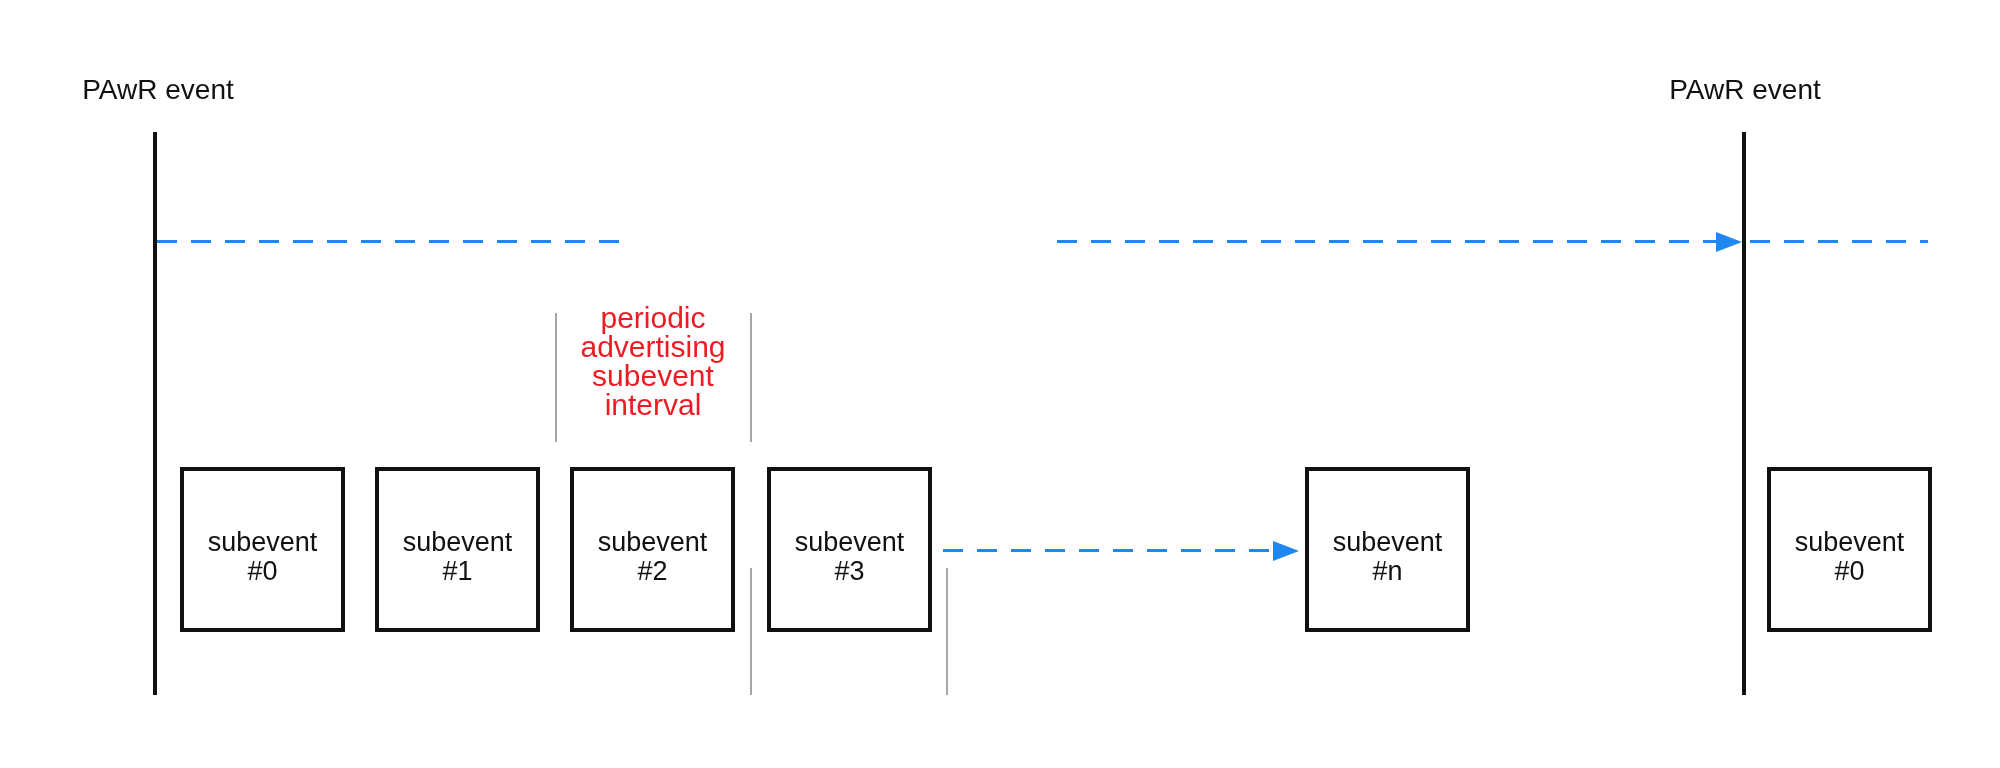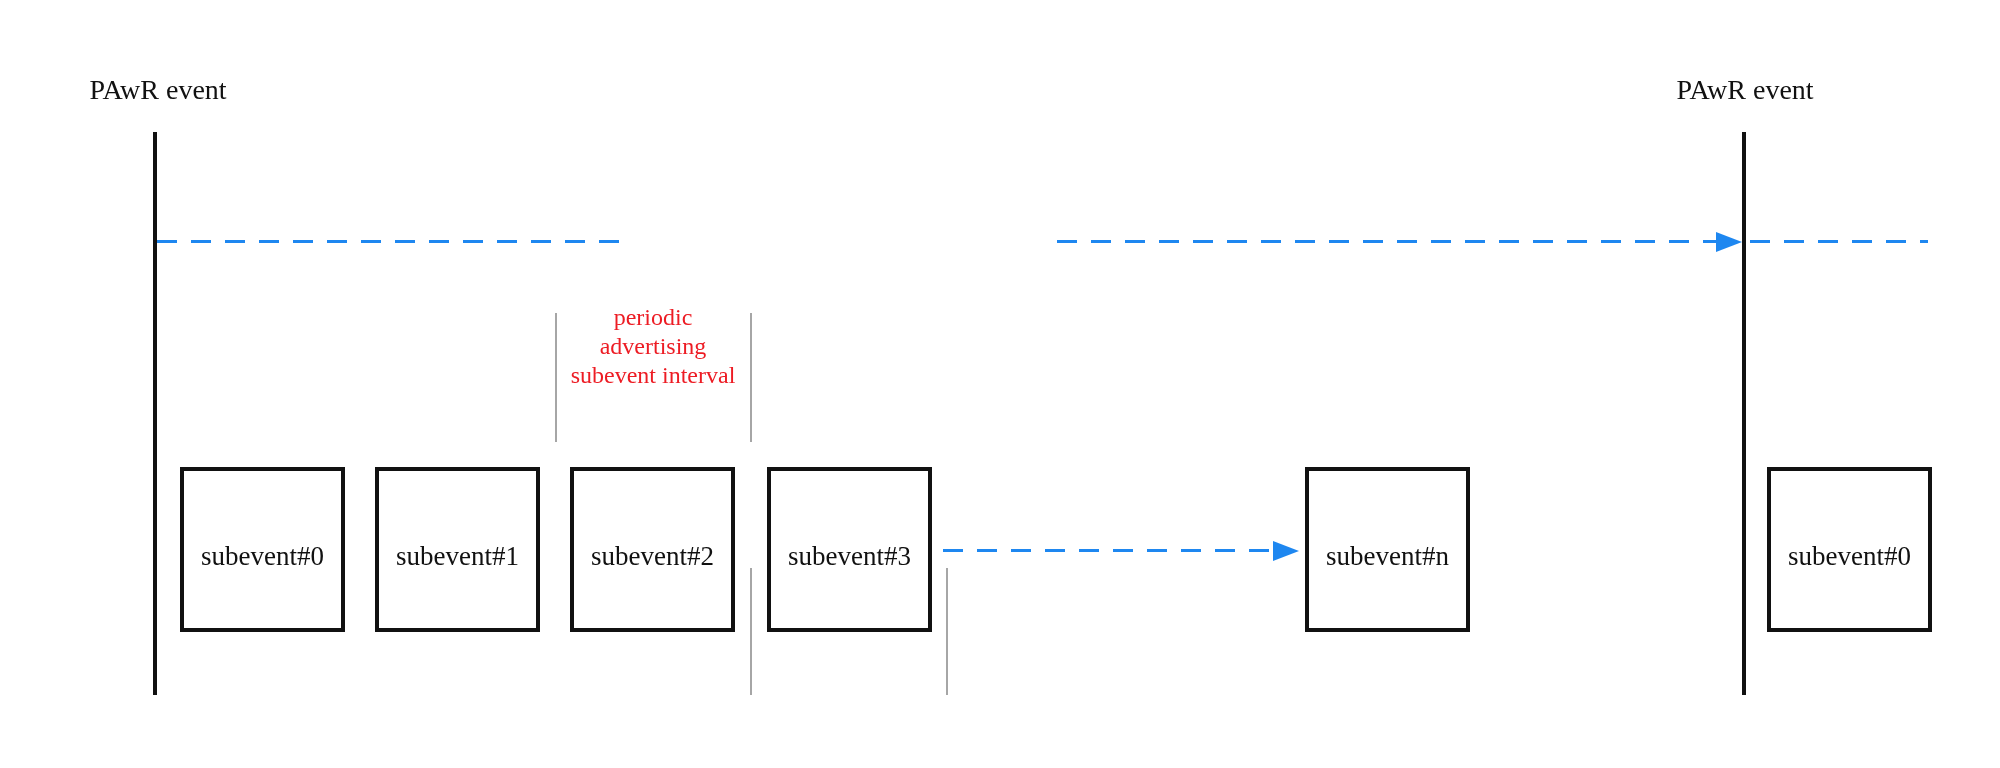--- a/index.html
+++ b/index.html
@@ -5,21 +5,21 @@
   html, body {
     margin: 0;
     padding: 0;
     background: #ffffff;
   }
   .canvas {
     position: relative;
     width: 2000px;
     height: 768px;
     background: #ffffff;
-    font-family: Liberation Serif, serif;
+    font-family: Liberation Sans, sans-serif;
     color: #111111;
     overflow: hidden;
   }
   
   .event-line {
     position: absolute;
     top: 132px;
     width: 4px;
     height: 563px;
     background: #111111;
@@ -64,35 +64,35 @@
     white-space: nowrap;
     color: #111111;
   }
   .subevent-interval-label {
     position: absolute;
     top: 303px;
     left: 653px;
     transform: translateX(-50%);
     width: 180px;
     text-align: center;
-    font-size: 24px;
+    font-size: 30px;
     line-height: 29px;
     font-weight: 500;
     color: #ed1c24;
   }
   .subevent-box {
     position: absolute;
     top: 467px;
     width: 165px;
     height: 165px;
     box-sizing: border-box;
     border: 4px solid #111111;
     background: #ffffff;
     display: flex;
-    flex-direction: row;
+    flex-direction: column;
     align-items: center;
     justify-content: center;
     padding-top: 14px;
     font-size: 27px;
     line-height: 29px;
     font-weight: 500;
     text-align: center;
     color: #111111;
   }
 </style>

